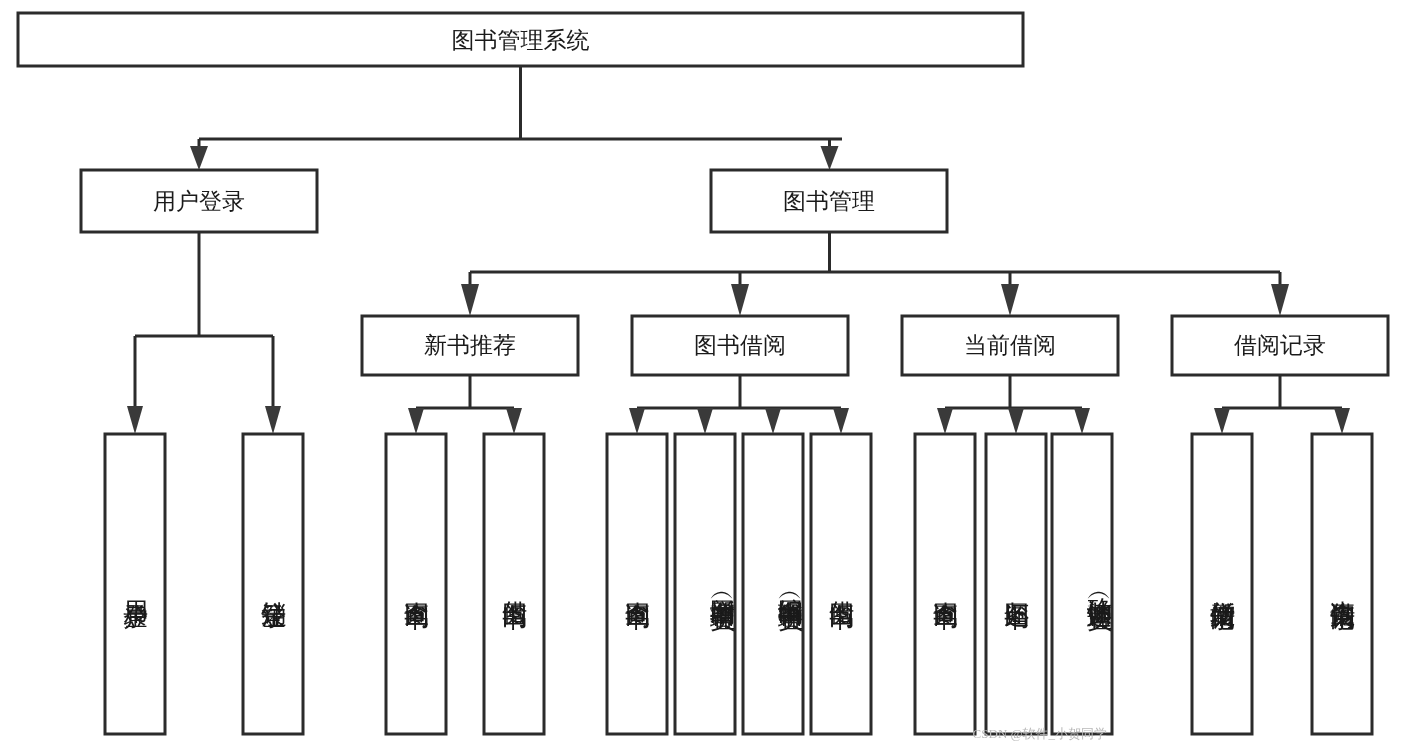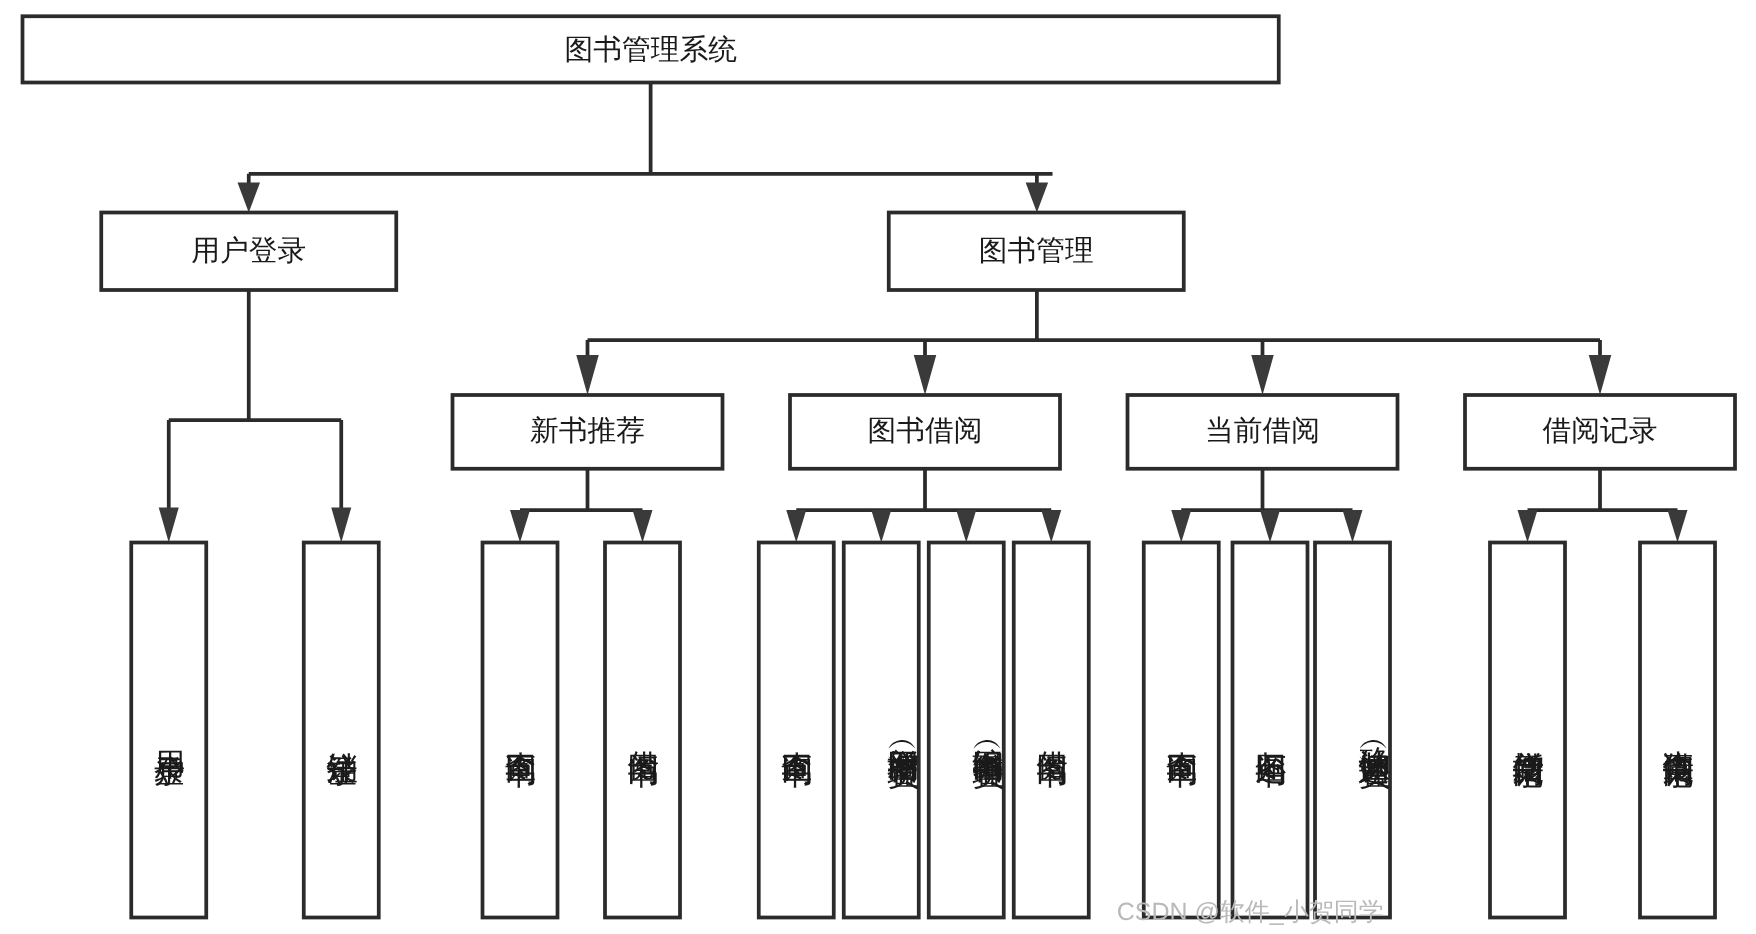--- a/index.html
+++ b/index.html
@@ -58,22 +58,22 @@
     color: #1a1a1a;
     letter-spacing: 1.5px;
     text-align: center;
     white-space: nowrap;
     user-select: none;
   }
   .watermark {
     position: absolute;
     right: 8px;
     bottom: 4px;
-    font-family: Liberation Sans, sans-serif;
-    font-size: 20px;
+    font-family: Liberation Serif, serif;
+    font-size: 13px;
     color: #b9b9b9;
     white-space: nowrap;
     user-select: none;
     margin-top: 36px;
   }
 </style>
 </head>
 <body>
 
 <div id="diagram-root">

